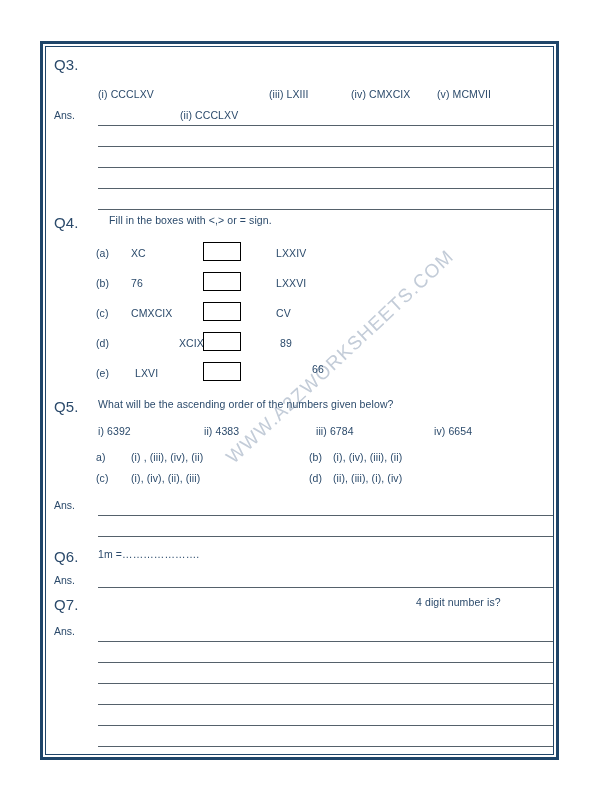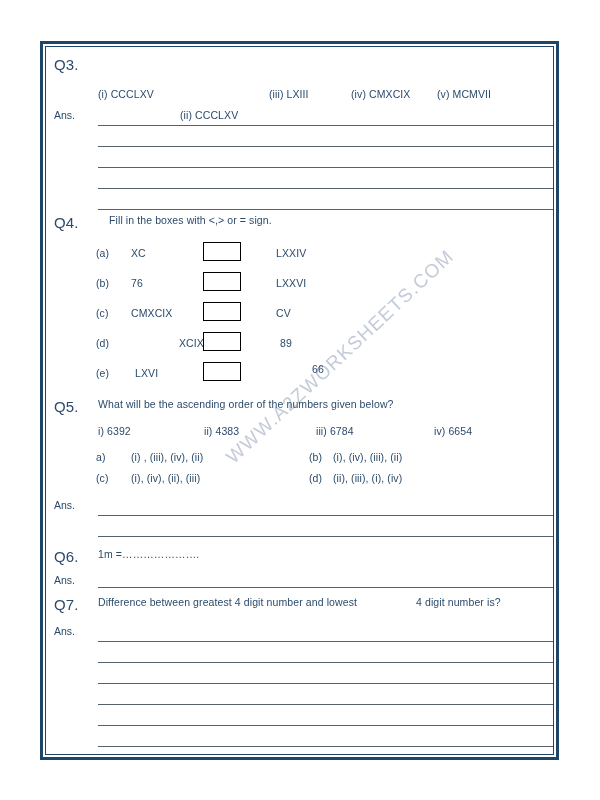--- a/index.html
+++ b/index.html
@@ -179,21 +179,20 @@
           <div class="abs rule" style="left:52px; top:468px; width:455px;"></div>
           <div class="abs rule" style="left:52px; top:489px; width:455px;"></div>
 
           <div class="abs qnum" style="left:8px; top:501px;">Q6.</div>
           <div class="abs qtext" style="left:52px; top:501px;">1m =………………….</div>
 
           <div class="abs ans-label" style="left:8px; top:527px;">Ans.</div>
           <div class="abs rule" style="left:52px; top:540px; width:455px;"></div>
 
           <div class="abs qnum" style="left:8px; top:549px;">Q7.</div>
-          <div class="abs qtext" style="left:52px; top:549px;">Difference between greatest 4 digit number and lowest</div>
           <div class="abs qtext" style="left:370px; top:549px;">4 digit number is?</div>
 
           <div class="abs ans-label" style="left:8px; top:578px;">Ans.</div>
           <div class="abs rule" style="left:52px; top:594px; width:455px;"></div>
           <div class="abs rule" style="left:52px; top:615px; width:455px;"></div>
           <div class="abs rule" style="left:52px; top:636px; width:455px;"></div>
           <div class="abs rule" style="left:52px; top:657px; width:455px;"></div>
           <div class="abs rule" style="left:52px; top:678px; width:455px;"></div>
           <div class="abs rule" style="left:52px; top:699px; width:455px;"></div>
 

